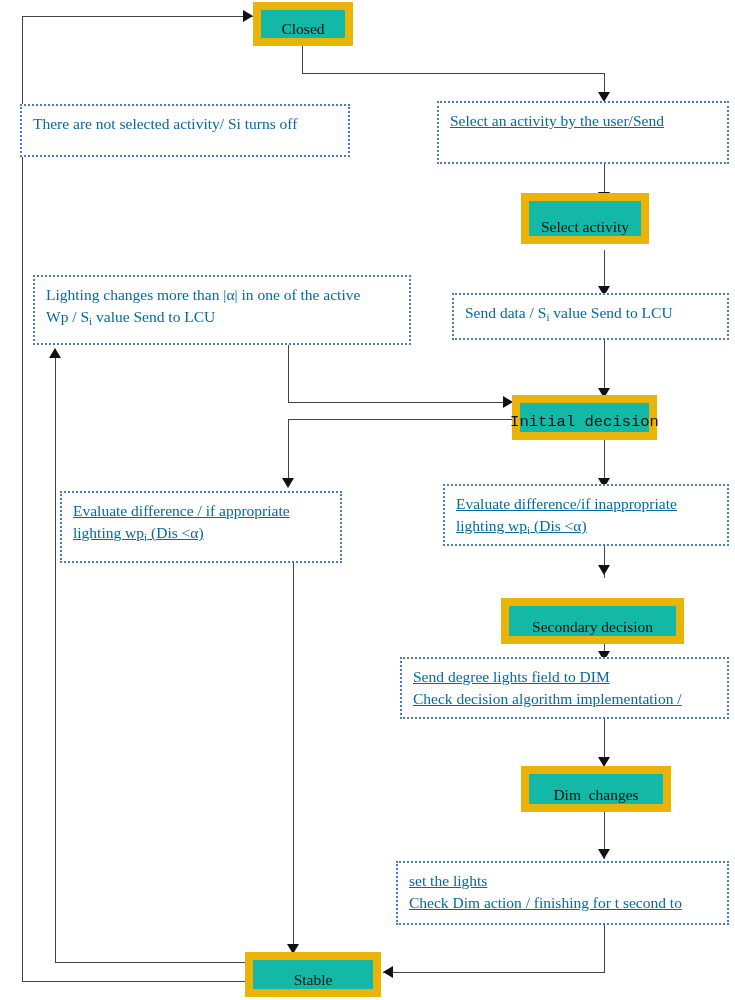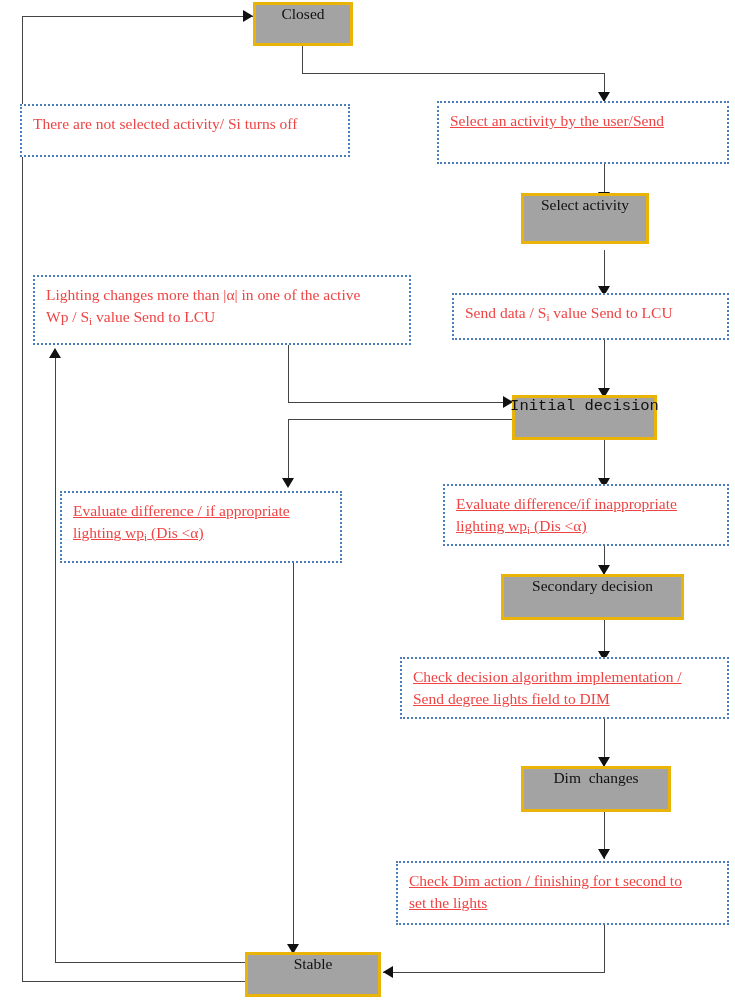--- a/index.html
+++ b/index.html
@@ -12,38 +12,38 @@
     width: 735px;
     height: 1000px;
     background: #ffffff;
     font-family: "Liberation Serif", "DejaVu Serif", serif;
     overflow: hidden;
   }
   
   .state-box {
     position: absolute;
     box-sizing: border-box;
-    border: 3px solid #eab308;
-    background: #a3a3a3;
+    border: 8px solid #eab308;
+    background: #14b8a6;
     display: flex;
-    align-items: flex-start;
+    align-items: flex-end;
     justify-content: center;
     color: #111111;
     font-size: 15.5px;
     line-height: 1.15;
     z-index: 5;
     white-space: pre;
   }
   
   .msg-box {
     position: absolute;
     box-sizing: border-box;
     border: 2px dotted #4a7ebb;
     background: #ffffff;
-    color: #ef4444;
+    color: #0369a1;
     font-size: 15.5px;
     line-height: 1.42;
     padding: 7px 11px 6px 11px;
     z-index: 5;
   }
   .msg-box.justify { text-align: justify; text-align-last: left; text-decoration: underline; }
   .msg-box.justify > span { display: block; }
   sub {
     font-size: 0.72em;
     vertical-align: -0.28em;
@@ -178,35 +178,35 @@
   <div class="msg-box justify" style="left:443px; top:484px; width:286px; height:62px;">
     <span>Evaluate difference/if inappropriate</span>
     <span><span>lighting wp</span><sub>i</sub><span> (Dis &lt;α)</span></span>
   </div>
 
   <div class="msg-box justify" style="left:60px; top:491px; width:282px; height:72px;">
     <span>Evaluate difference / if appropriate</span>
     <span><span>lighting wp</span><sub>i</sub><span> (Dis &lt;α)</span></span>
   </div>
 
-  <div class="state-box" style="left:501px; top:574px; width:183px; height:46px;">
+  <div class="state-box" style="left:501px; top:598px; width:183px; height:46px;">
     <span>Secondary decision</span>
   </div>
 
   <div class="msg-box justify" style="left:400px; top:657px; width:329px; height:62px;">
+    <span>Send degree lights field to DIM</span>
     <span>Check decision algorithm implementation /</span>
-    <span>Send degree lights field to DIM</span>
   </div>
 
   <div class="state-box" style="left:521px; top:766px; width:150px; height:46px;">
     <span>Dim  changes</span>
   </div>
 
   <div class="msg-box justify" style="left:396px; top:861px; width:333px; height:64px;">
+    <span>set the lights</span>
     <span>Check Dim action / finishing for t second to</span>
-    <span>set the lights</span>
   </div>
 
   <div class="state-box" style="left:245px; top:952px; width:136px; height:45px;">
     <span>Stable</span>
   </div>
 
 </div>
 
 </body></html>

